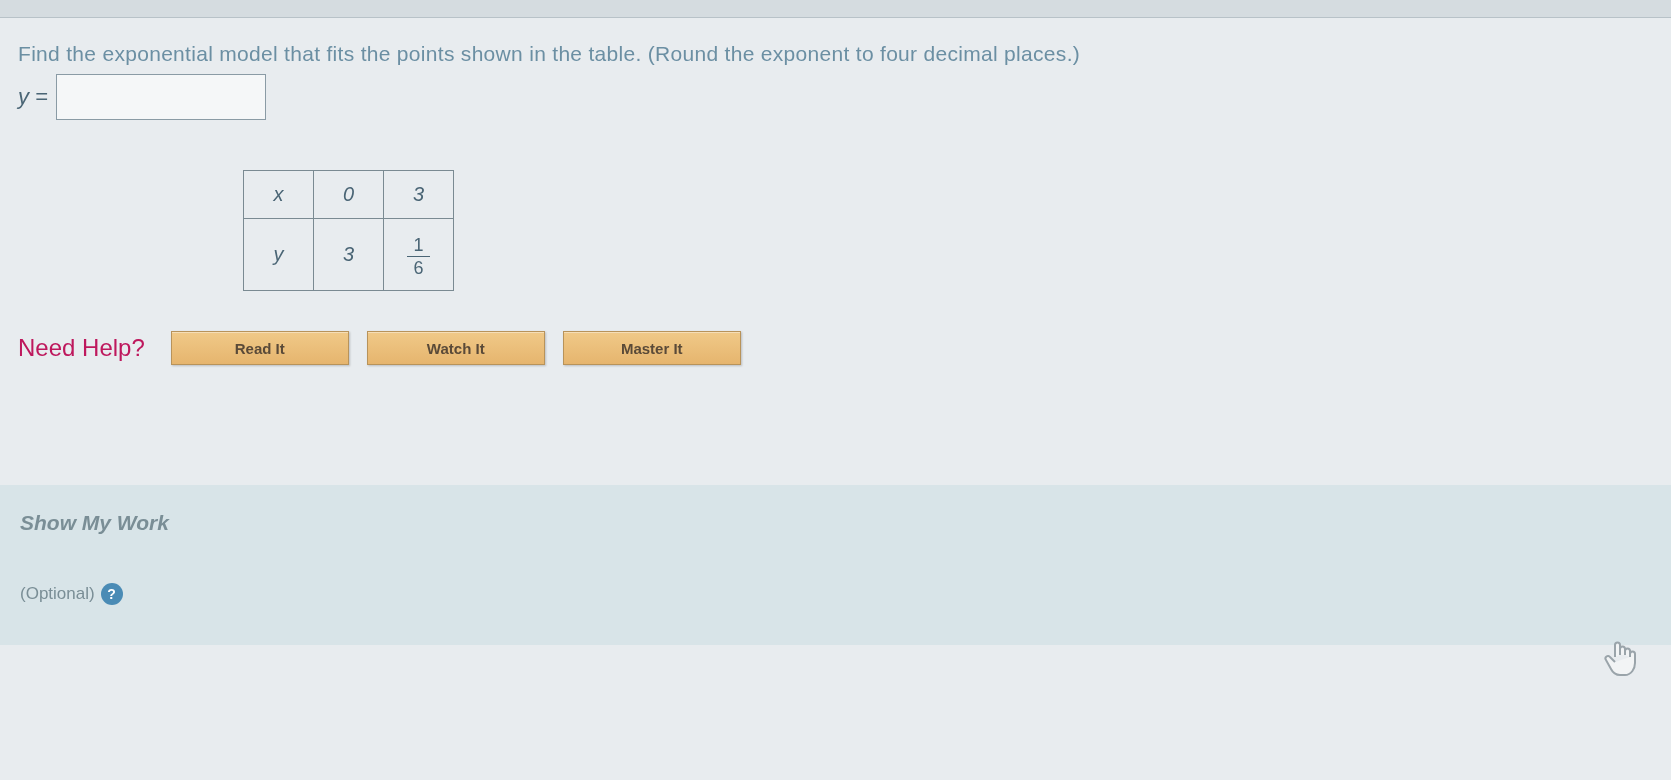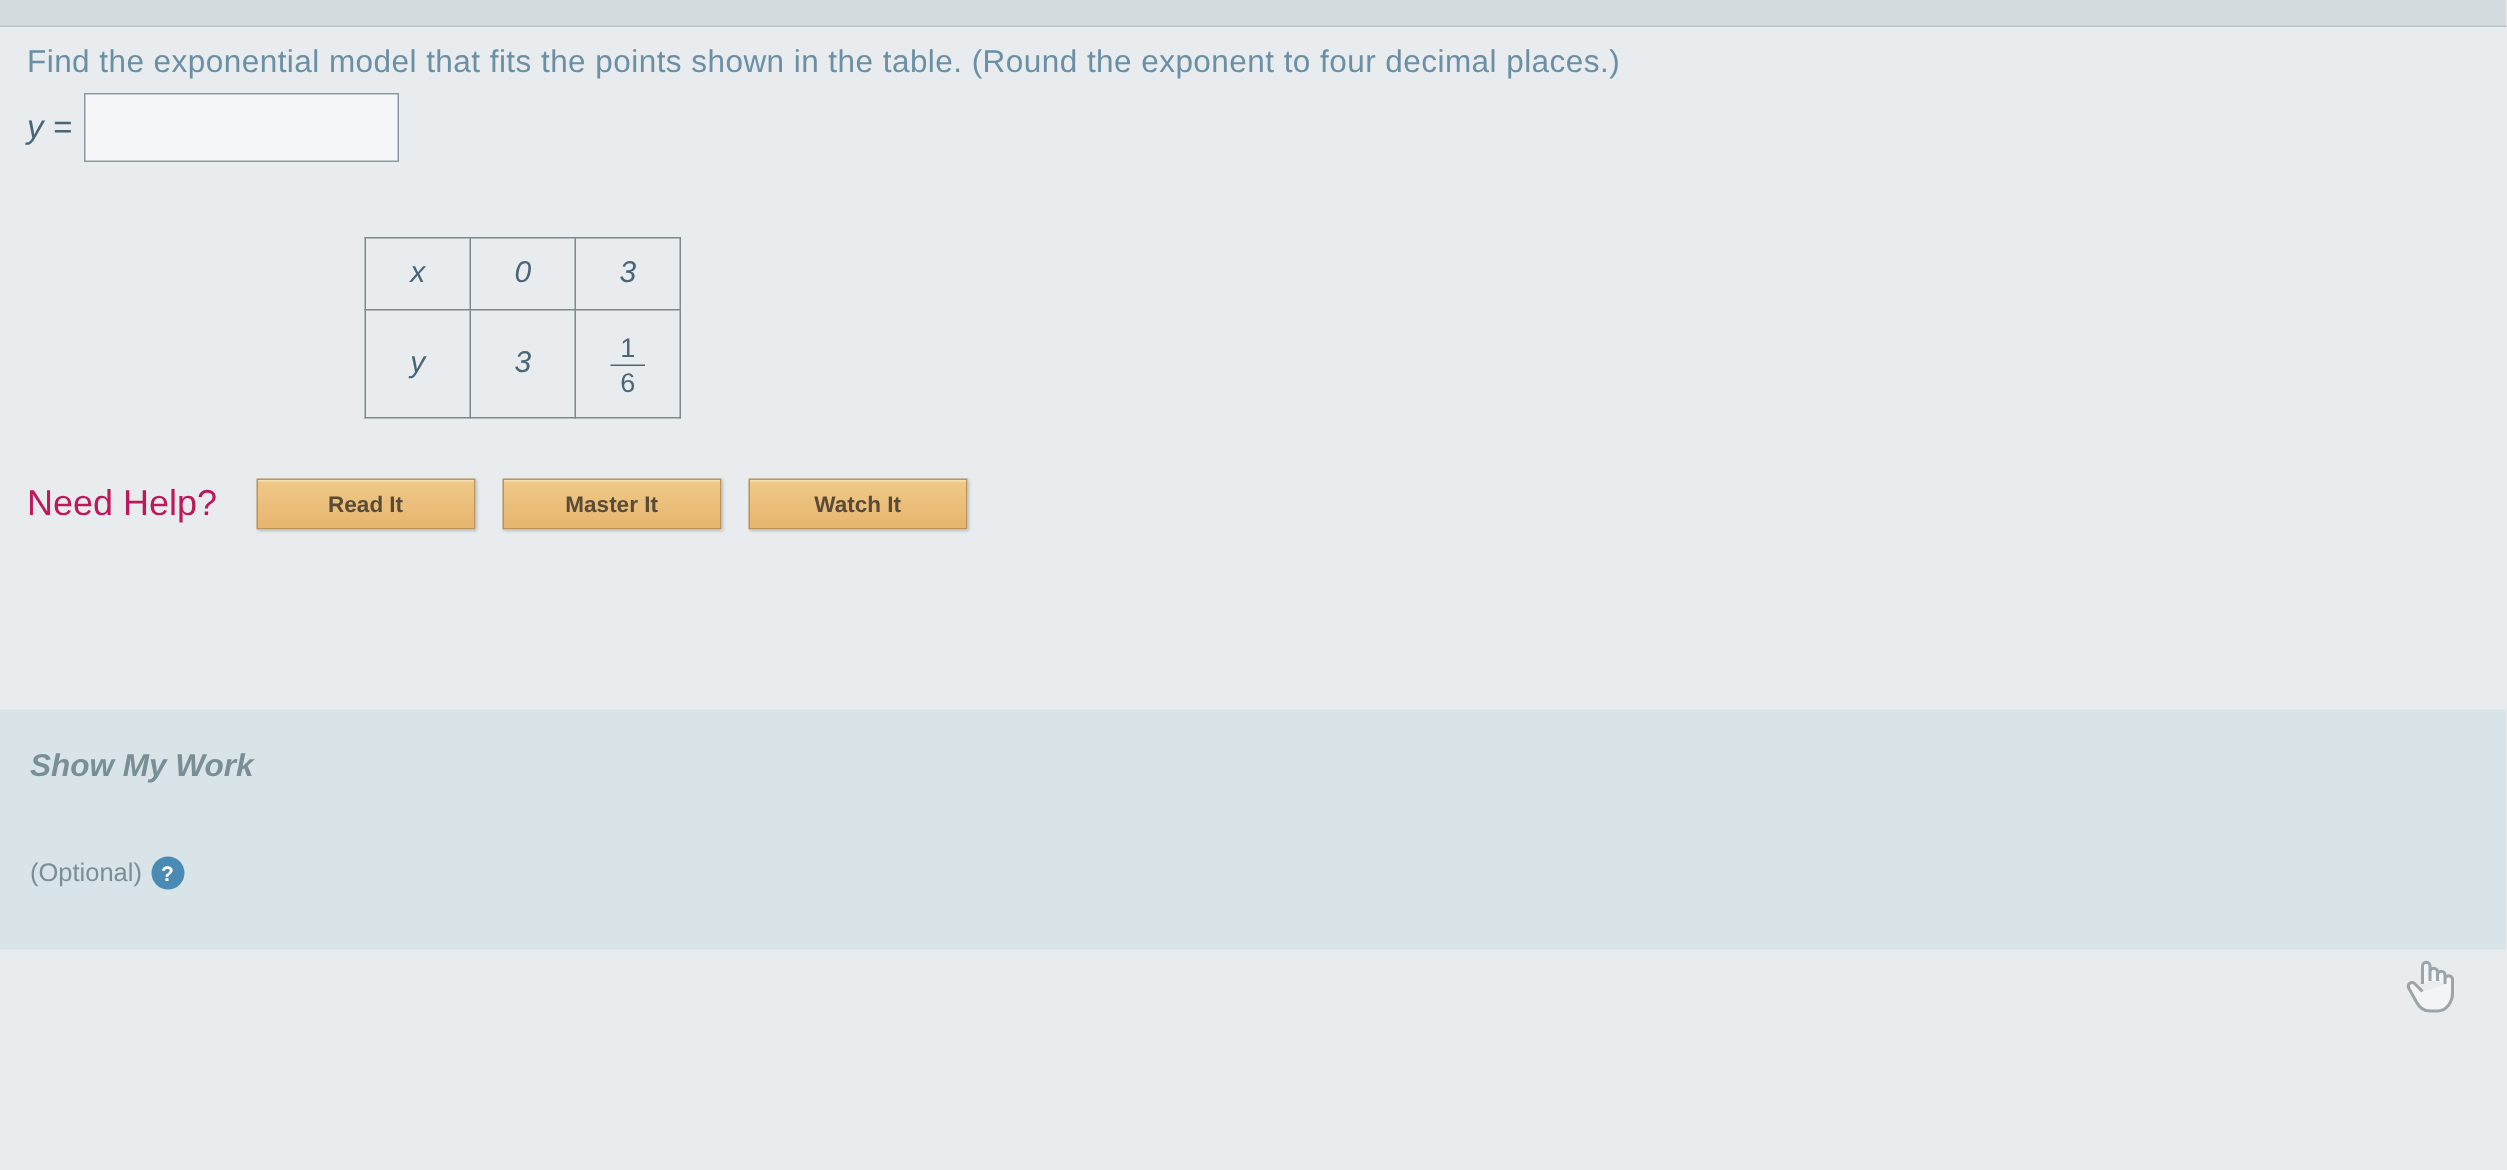--- a/index.html
+++ b/index.html
@@ -14,21 +14,21 @@
       height: 780px;
       overflow: hidden;
       position: relative;
     }
     .top-bar {
       height: 18px;
       background: #d5dce0;
       border-bottom: 1px solid #b8c2c8;
     }
     .content {
-      padding: 12px 18px;
+      padding: 24px 18px;
     }
     .question-text {
       color: #6b8fa3;
       font-size: 21px;
       font-weight: 500;
       letter-spacing: 0.3px;
       margin-bottom: 8px;
     }
     .answer-row {
       display: flex;
@@ -96,21 +96,21 @@
       font-size: 24px;
       font-weight: 500;
       margin-right: 8px;
     }
     .help-btn {
       background: linear-gradient(#f0c988, #e6b56e);
       border: 1px solid #b8935a;
       color: #5a4a38;
       font-weight: bold;
       font-size: 15px;
-      width: 146px;
+      width: 178px;
       height: 34px;
       cursor: pointer;
       box-shadow: inset 0 1px 0 rgba(255,255,255,0.4), 1px 1px 2px rgba(0,0,0,0.2);
     }
     .show-work {
       background: #d8e4e8;
       margin: 16px -18px;
       padding: 26px 20px 40px 20px;
     }
     .show-work-title {
@@ -180,22 +180,22 @@
           </span>
         </td>
       </tr>
     </tbody>
       </table>
   </div>
 
   <div class="help-row">
     <span class="help-label">Need Help?</span>
     <button class="help-btn">Read It</button>
+    <button class="help-btn">Watch It</button>
     <button class="help-btn">Master It</button>
-    <button class="help-btn">Watch It</button>
   </div>
 
   <div class="show-work">
     <div class="show-work-title">Show My Work</div>
     <div class="optional-row">
       <span>(Optional)</span>
       <span class="info-icon">?</span>
     </div>
   </div>
 

